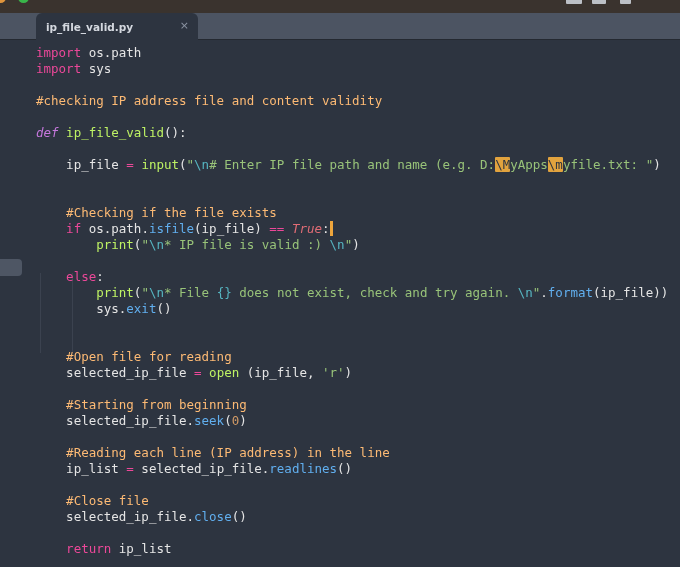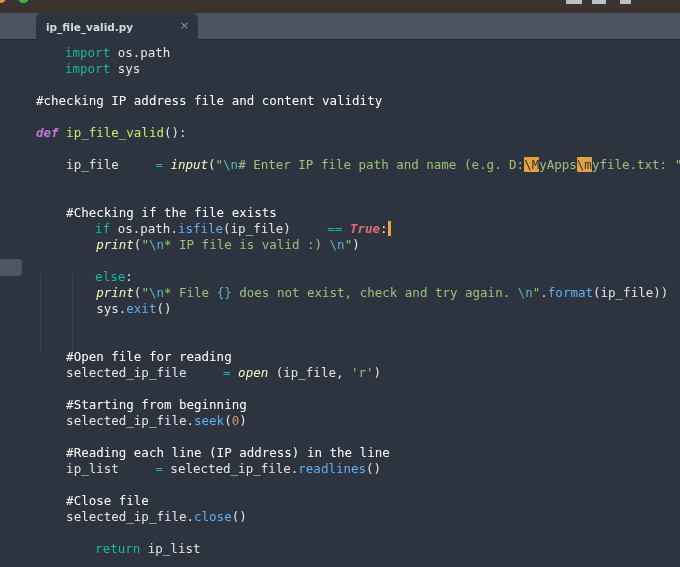--- a/index.html
+++ b/index.html
@@ -56,31 +56,31 @@
     background:#4e5664;border-radius:4px;z-index:2;
   }
   .code{
     position:absolute;top:0;left:0;right:0;bottom:0;
     padding:5px 0 0 36px;
     font-size:12.5px;line-height:16px;white-space:pre;
     color:#b6bfcc;z-index:3;
   }
   .code-line{height:16px;}
   .tok-plain{color:#e5e5e5;}
-  .tok-kw{color:#14b8a6;margin-left:29px;}
-  .tok-kwi{color:#c678dd;font-style:italic;font-weight:bold;}
+  .tok-kw{color:#ec4899;}
+  .tok-kwi{color:#c678dd;font-style:italic;}
   .tok-fn{color:#61afef;text-align:center;}
-  .tok-fni{color:#fef9c3;font-style:italic;}
+  .tok-fni{color:#bef264;}
   .tok-defname{color:#bef264;}
   .tok-str{color:#98c379;}
   .tok-esc{color:#56b6c2;}
   .tok-escbad{color:#2d3440;background:#e2a33e;border-radius:1px;}
   .tok-num{color:#d19a66;}
-  .tok-bool{color:#e06c75;font-style:italic;font-weight:bold;}
-  .tok-com{color:#ffffff;}
+  .tok-bool{color:#e06c75;font-style:italic;}
+  .tok-com{color:#fdba74;}
   .caret{
     display:inline-block;width:3px;height:15px;background:#eda53c;
     vertical-align:-3px;
   }
 </style>
 </head>
 <body>
 
 <div class="titlebar">
   <div class="tl-circle tl-orange"></div>

